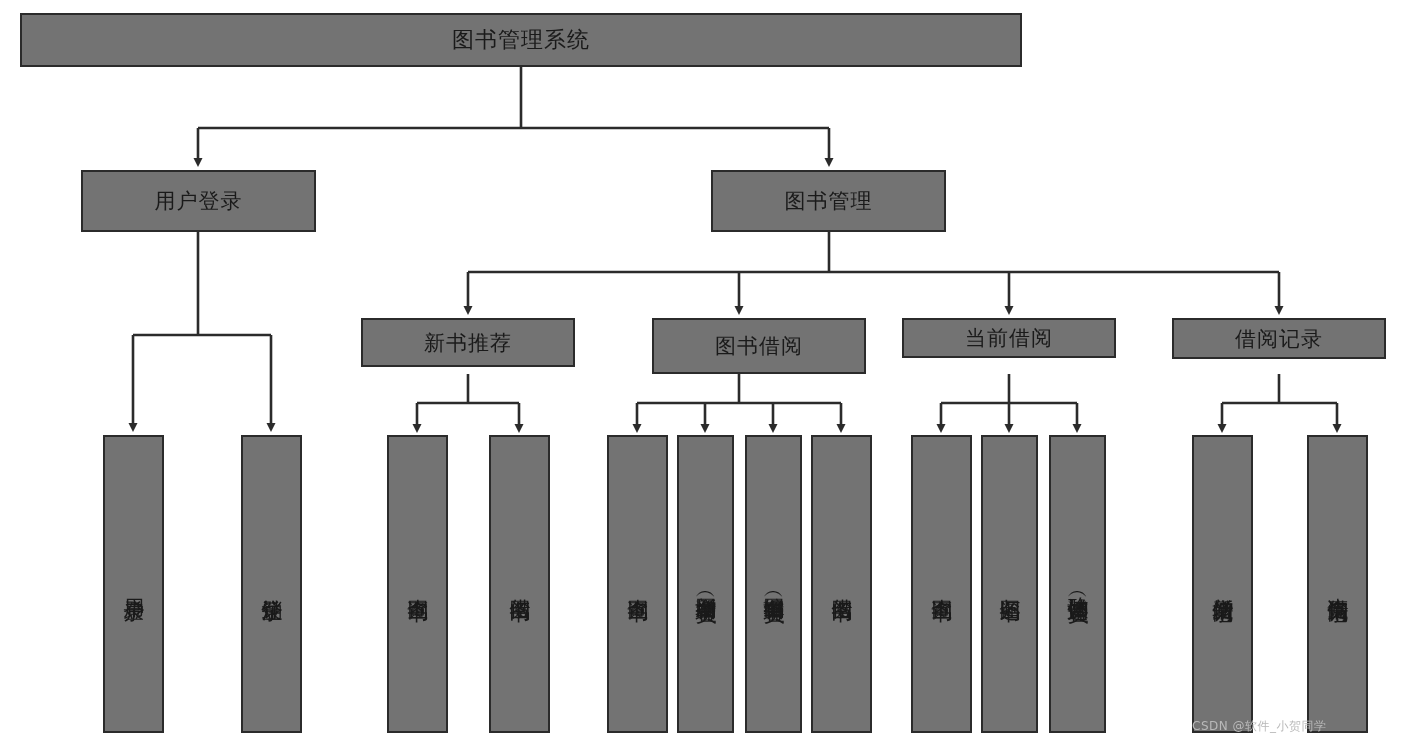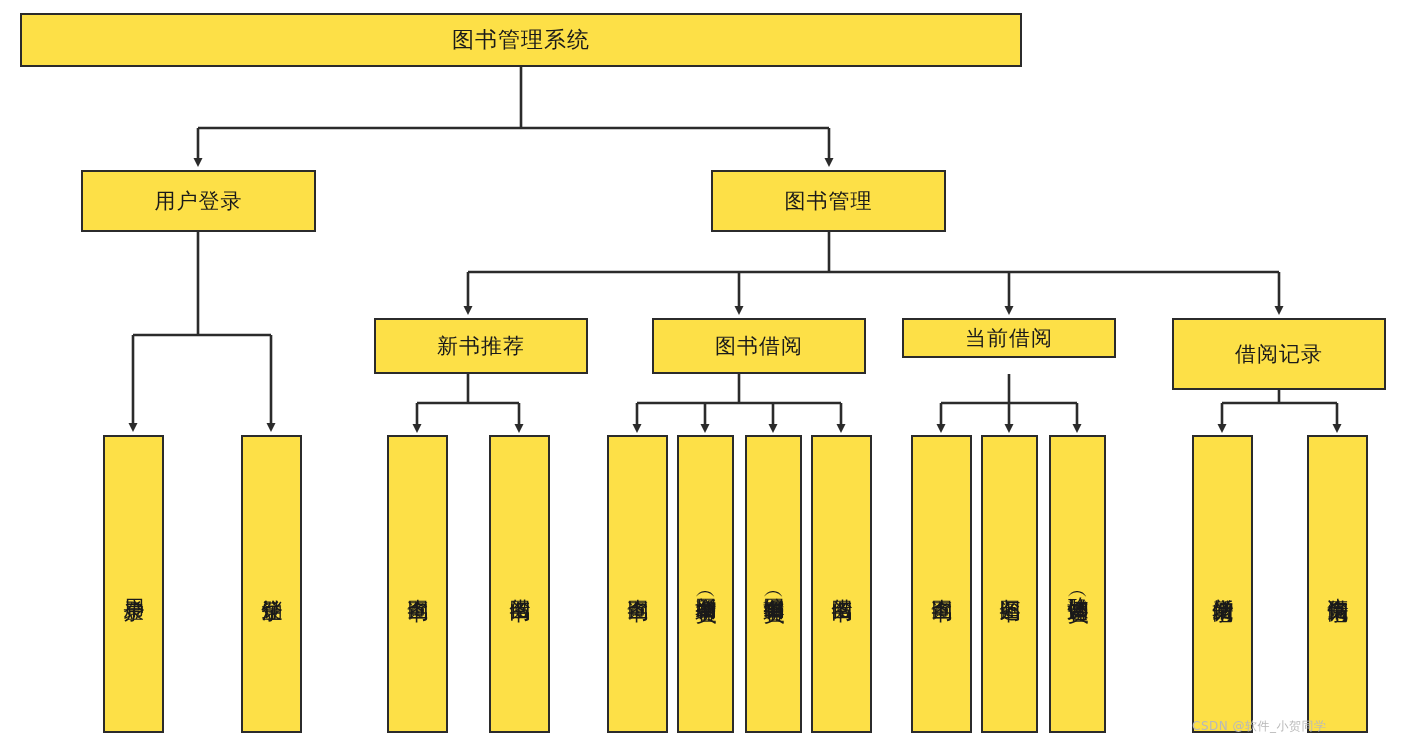--- a/index.html
+++ b/index.html
@@ -23,21 +23,21 @@
     left: 0;
     top: 0;
     width: 1405px;
     height: 747px;
     pointer-events: none;
   }
   .node {
     position: absolute;
     box-sizing: border-box;
     border: 2px solid #2b2b2b;
-    background: #fde047;
+    background: #737373;
     display: flex;
     align-items: center;
     justify-content: center;
     color: #1a1a1a;
   }
   .node.horiz {
     font-size: 21px;
     letter-spacing: 1px;
   }
   .node.vert {
@@ -129,30 +129,30 @@
     <span>图书管理系统</span>
   </div>
 
   <div class="node horiz" style="left:81px; top:170px; width:235px; height:62px;">
     <span>用户登录</span>
   </div>
   <div class="node horiz" style="left:711px; top:170px; width:235px; height:62px;">
     <span>图书管理</span>
   </div>
 
-  <div class="node horiz" style="left:374px; top:318px; width:214px; height:56px;justify-content:center;">
+  <div class="node horiz" style="left:361px; top:318px; width:214px; height:49px;justify-content:center;">
     <span>新书推荐</span>
   </div>
   <div class="node horiz" style="left:632px; top:318px; width:214px; height:56px;margin-left:20px;">
     <span>图书借阅</span>
   </div>
   <div class="node horiz" style="left:902px; top:318px; width:214px; height:40px;">
     <span>当前借阅</span>
   </div>
-  <div class="node horiz" style="left:1172px; top:318px; width:214px; height:72px;">
+  <div class="node horiz" style="left:1172px; top:318px; width:214px; height:41px;">
     <span>借阅记录</span>
   </div>
 
   <div class="node vert" style="left:103px; top:435px; width:61px; height:298px;">
     <span class="vlabel">用户登录</span>
   </div>
   <div class="node vert" style="left:241px; top:435px; width:61px; height:298px;">
     <span class="vlabel">注销登录</span>
   </div>
 

